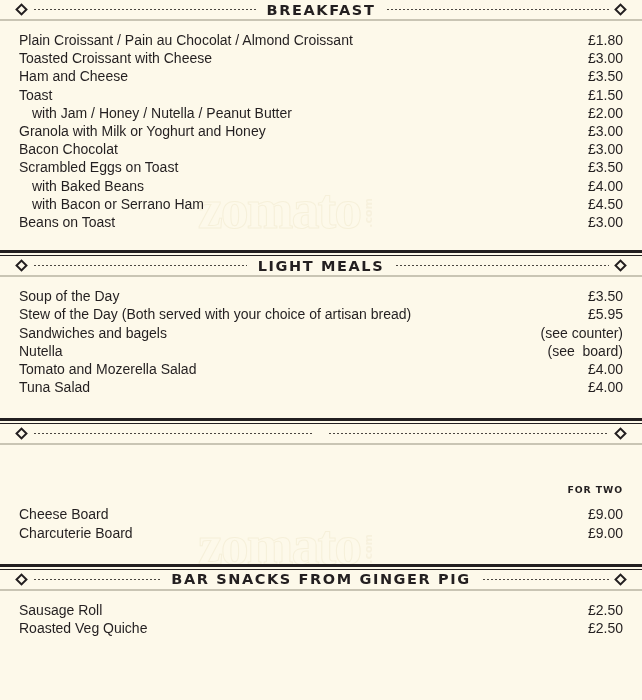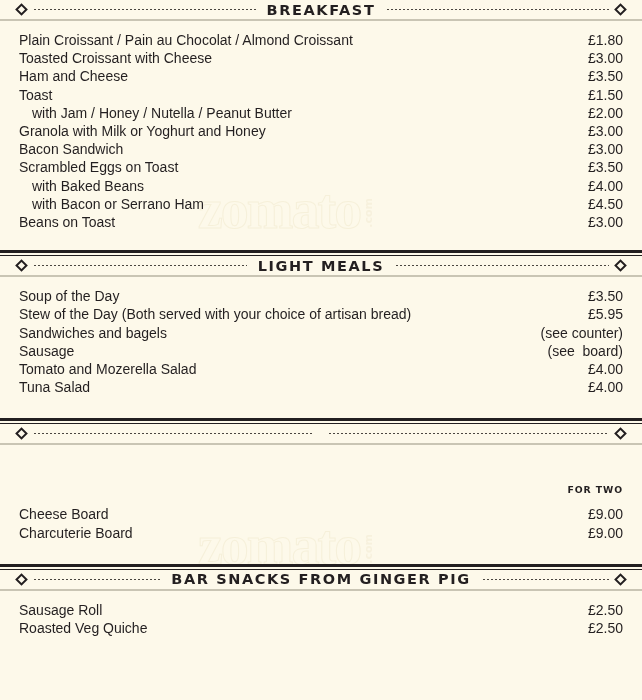--- a/index.html
+++ b/index.html
@@ -203,21 +203,21 @@
       </div>
       <div class="item-row indent">
         <span class="item-name">with Jam / Honey / Nutella / Peanut Butter</span>
         <span class="item-price">£2.00</span>
       </div>
       <div class="item-row">
         <span class="item-name">Granola with Milk or Yoghurt and Honey</span>
         <span class="item-price">£3.00</span>
       </div>
       <div class="item-row">
-        <span class="item-name">Bacon Sandwich</span>
+        <span class="item-name">Bacon Chocolat</span>
         <span class="item-price">£3.00</span>
       </div>
       <div class="item-row">
         <span class="item-name">Scrambled Eggs on Toast</span>
         <span class="item-price">£3.50</span>
       </div>
       <div class="item-row indent">
         <span class="item-name">with Baked Beans</span>
         <span class="item-price">£4.00</span>
       </div>
@@ -250,21 +250,21 @@
       </div>
       <div class="item-row">
         <span class="item-name">Stew of the Day (Both served with your choice of artisan bread)</span>
         <span class="item-price">£5.95</span>
       </div>
       <div class="item-row">
         <span class="item-name">Sandwiches and bagels</span>
         <span class="item-price">(see counter)</span>
       </div>
       <div class="item-row">
-        <span class="item-name">Sausage</span>
+        <span class="item-name">Nutella</span>
         <span class="item-price">(see  board)</span>
       </div>
       <div class="item-row">
         <span class="item-name">Tomato and Mozerella Salad</span>
         <span class="item-price">£4.00</span>
       </div>
       <div class="item-row">
         <span class="item-name">Tuna Salad</span>
         <span class="item-price">£4.00</span>
       </div>

